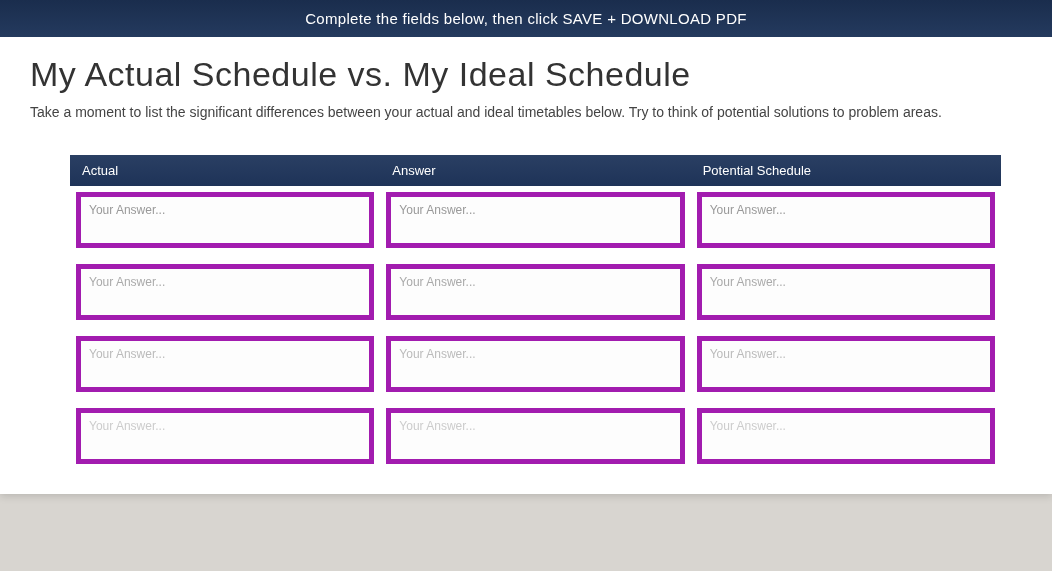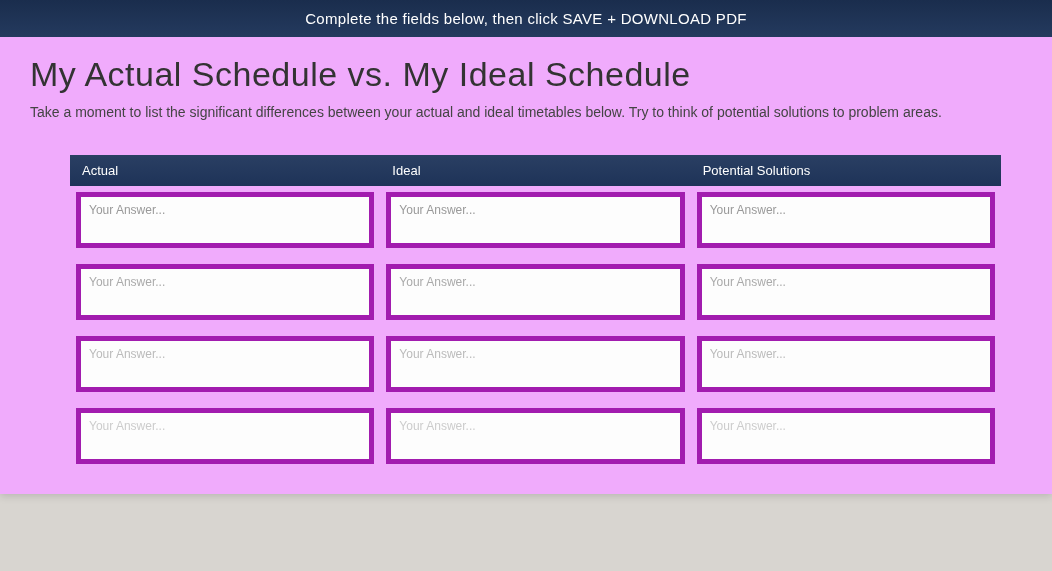--- a/index.html
+++ b/index.html
@@ -9,21 +9,21 @@
     }
     body {
       font-family: 'Segoe UI', Tahoma, Geneva, Verdana, sans-serif;
       background: #d8d5d0;
       width: 1052px;
       height: 571px;
       overflow: hidden;
       position: relative;
     }
     .page-container {
-      background: #f0abfc;
+      background: #ffffff;
       margin: 0 auto;
       width: 100%;
       box-shadow: 0 2px 8px rgba(0,0,0,0.15);
     }
     .banner {
       background: linear-gradient(to bottom, #1a2d4d 0%, #243a5e 100%);
       color: #ffffff;
       text-align: center;
       padding: 10px 20px;
       font-size: 15px;
@@ -101,22 +101,22 @@
 
   <div class="content-area">
     <h1 class="page-title">My Actual Schedule vs. My Ideal Schedule</h1>
     <p class="page-subtitle">Take a moment to list the significant differences between your actual and ideal timetables below. Try to think of potential solutions to problem areas.</p>
 
     <div class="table-wrapper">
       <table class="schedule-table">
         <thead>
           <tr class="header-row">
             <th class="header-cell">Actual</th>
-            <th class="header-cell">Ideal</th>
-            <th class="header-cell">Potential Solutions</th>
+            <th class="header-cell">Answer</th>
+            <th class="header-cell">Potential Schedule</th>
           </tr>
         </thead>
         <tbody>
           <tr class="body-row">
             <td><textarea class="answer-input" placeholder="Your Answer..." style=""></textarea></td>
             <td><textarea class="answer-input" placeholder="Your Answer..." style=""></textarea></td>
             <td><textarea class="answer-input" placeholder="Your Answer..." style=""></textarea></td>
           </tr>
           <tr class="body-row row-faded-1">
             <td><textarea class="answer-input" placeholder="Your Answer..." style=""></textarea></td>

